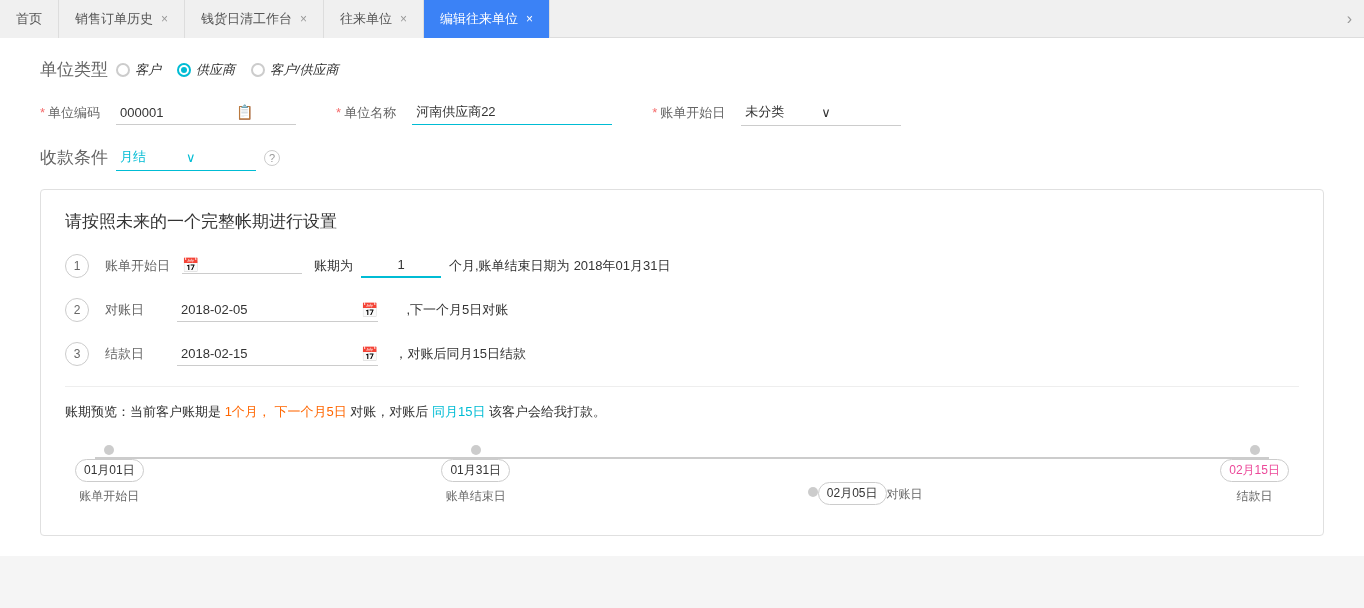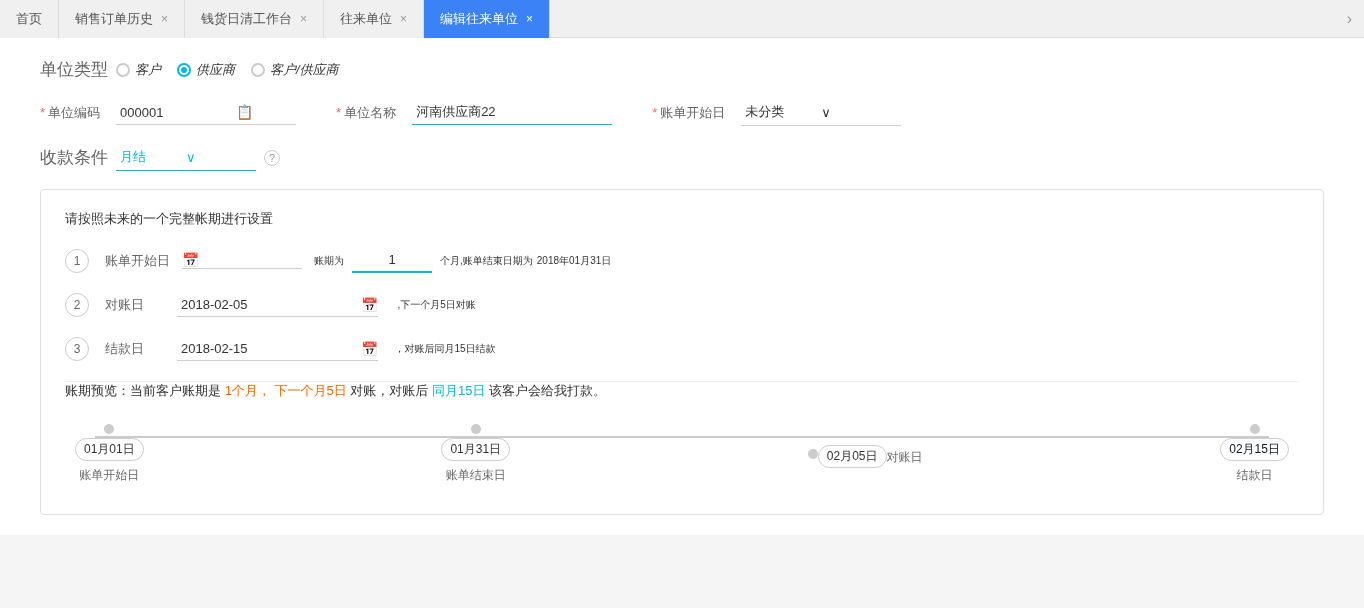--- a/index.html
+++ b/index.html
@@ -201,21 +201,21 @@
 
     
     .box-section {
       border: 1px solid #e0e0e0;
       border-radius: 4px;
       padding: 20px 24px;
       margin-top: 8px;
       background: #fff;
     }
     .box-title {
-      font-size: 13px;
+      font-size: 17px;
       color: #333;
       margin-bottom: 20px;
     }
 
     
     .step-row {
       display: flex;
       align-items: center;
       margin-bottom: 20px;
     }
@@ -267,27 +267,28 @@
       padding: 4px 4px;
       text-align: center;
       background: transparent;
     }
 
     .text-orange { color: #ff6600; }
     .text-teal { color: #00bcd4; }
     .text-gray { color: #666; }
 
     .step-text {
-      font-size: 10px;
+      font-size: 13px;
       color: #333;
     }
 
     
     .preview-section {
       margin-top: 16px;
+      padding-top: 16px;
       border-top: 1px solid #eee;
     }
     .preview-text {
       font-size: 13px;
       color: #333;
       margin-bottom: 24px;
     }
   </style>
 </head>
 <body>
@@ -396,21 +397,21 @@
 
     <div class="step-row">
       <div class="step-num">
         <span>2</span>
       </div>
       <span class="step-label">对账日</span>
       <div class="date-input-wrap">
         <input type="text" value="2018-02-05" style="">
         <span class="calendar-icon">📅</span>
       </div>
-      <span class="step-text text-gray" style="margin-left:7px;">,下一个</span>
+      <span class="step-text text-gray" style="margin-left:16px;">,下一个</span>
       <span class="step-text text-orange">月5日</span>
       <span class="step-text text-gray"> 对账</span>
     </div>
 
     <div class="step-row">
       <div class="step-num">
         <span>3</span>
       </div>
       <span class="step-label">结款日</span>
       <div class="date-input-wrap">
@@ -429,21 +430,21 @@
         <span class="text-orange">下一个月5日</span>
         <span>对账，对账后</span>
         <span class="text-teal">同月15日</span>
         <span>该客户会给我打款。</span>
       </div>
 
       <div style="position:relative; width:100%; height:70px; padding: 0 10px;">
 
         <div style="position:absolute; top:12px; left:30px; right:30px; height:2px; background:#ccc;"></div>
 
-        <div style="position:absolute; top:0; left:0; right:0; display:flex; justify-content:space-between; padding:0 10px;">
+        <div style="position:absolute; top:0; left:0; right:0; display:flex; justify-content:space-between; padding:0 10px;align-items:flex-end;">
 
           <div style="display:flex;flex-direction:column;align-items:center;">
             <div style="width:10px;height:10px;border-radius:50%;background:#ccc;margin-bottom:0;"></div>
             <div style="border:1px solid #ccc;border-radius:12px;padding:2px 8px;font-size:12px;color:#333;background:#fff;margin-top:4px;white-space:nowrap;">01月01日</div>
             <div style="font-size:12px;color:#666;margin-top:6px;white-space:nowrap;">账单开始日</div>
           </div>
 
           <div style="display:flex;flex-direction:column;align-items:center;">
             <div style="width:10px;height:10px;border-radius:50%;background:#ccc;margin-bottom:0;"></div>
             <div style="border:1px solid #ccc;border-radius:12px;padding:2px 8px;font-size:12px;color:#333;background:#fff;margin-top:4px;white-space:nowrap;">01月31日</div>
@@ -451,21 +452,21 @@
           </div>
 
           <div style="display:flex;flex-direction:row;align-items:center;">
             <div style="width:10px;height:10px;border-radius:50%;background:#ccc;margin-bottom:0;"></div>
             <div style="border:1px solid #ccc;border-radius:12px;padding:2px 8px;font-size:12px;color:#333;background:#fff;margin-top:4px;white-space:nowrap;">02月05日</div>
             <div style="font-size:12px;color:#666;margin-top:6px;white-space:nowrap;">对账日</div>
           </div>
 
           <div style="display:flex;flex-direction:column;align-items:center;">
             <div style="width:10px;height:10px;border-radius:50%;background:#ccc;margin-bottom:0;"></div>
-            <div style="border:1px solid #ccc;border-radius:12px;padding:2px 8px;font-size:12px;color:#0f172a;background:#fff;margin-top:4px;white-space:nowrap;">02月15日</div>
+            <div style="border:1px solid #ccc;border-radius:12px;padding:2px 8px;font-size:12px;color:#ec4899;background:#fff;margin-top:4px;white-space:nowrap;">02月15日</div>
             <div style="font-size:12px;color:#666;margin-top:6px;white-space:nowrap;">结款日</div>
           </div>
         </div>
       </div>
     </div>
   </div>
 
 </div>
 
 </body></html>

